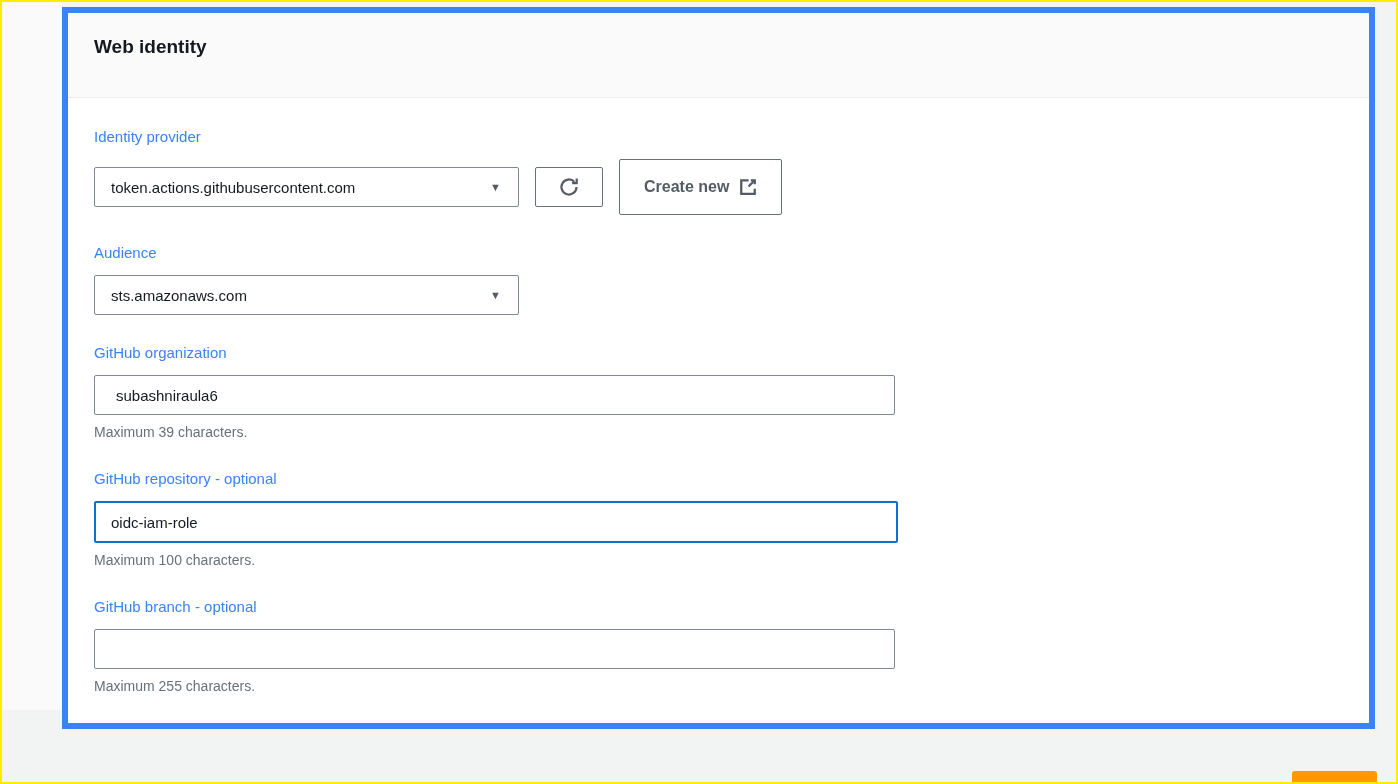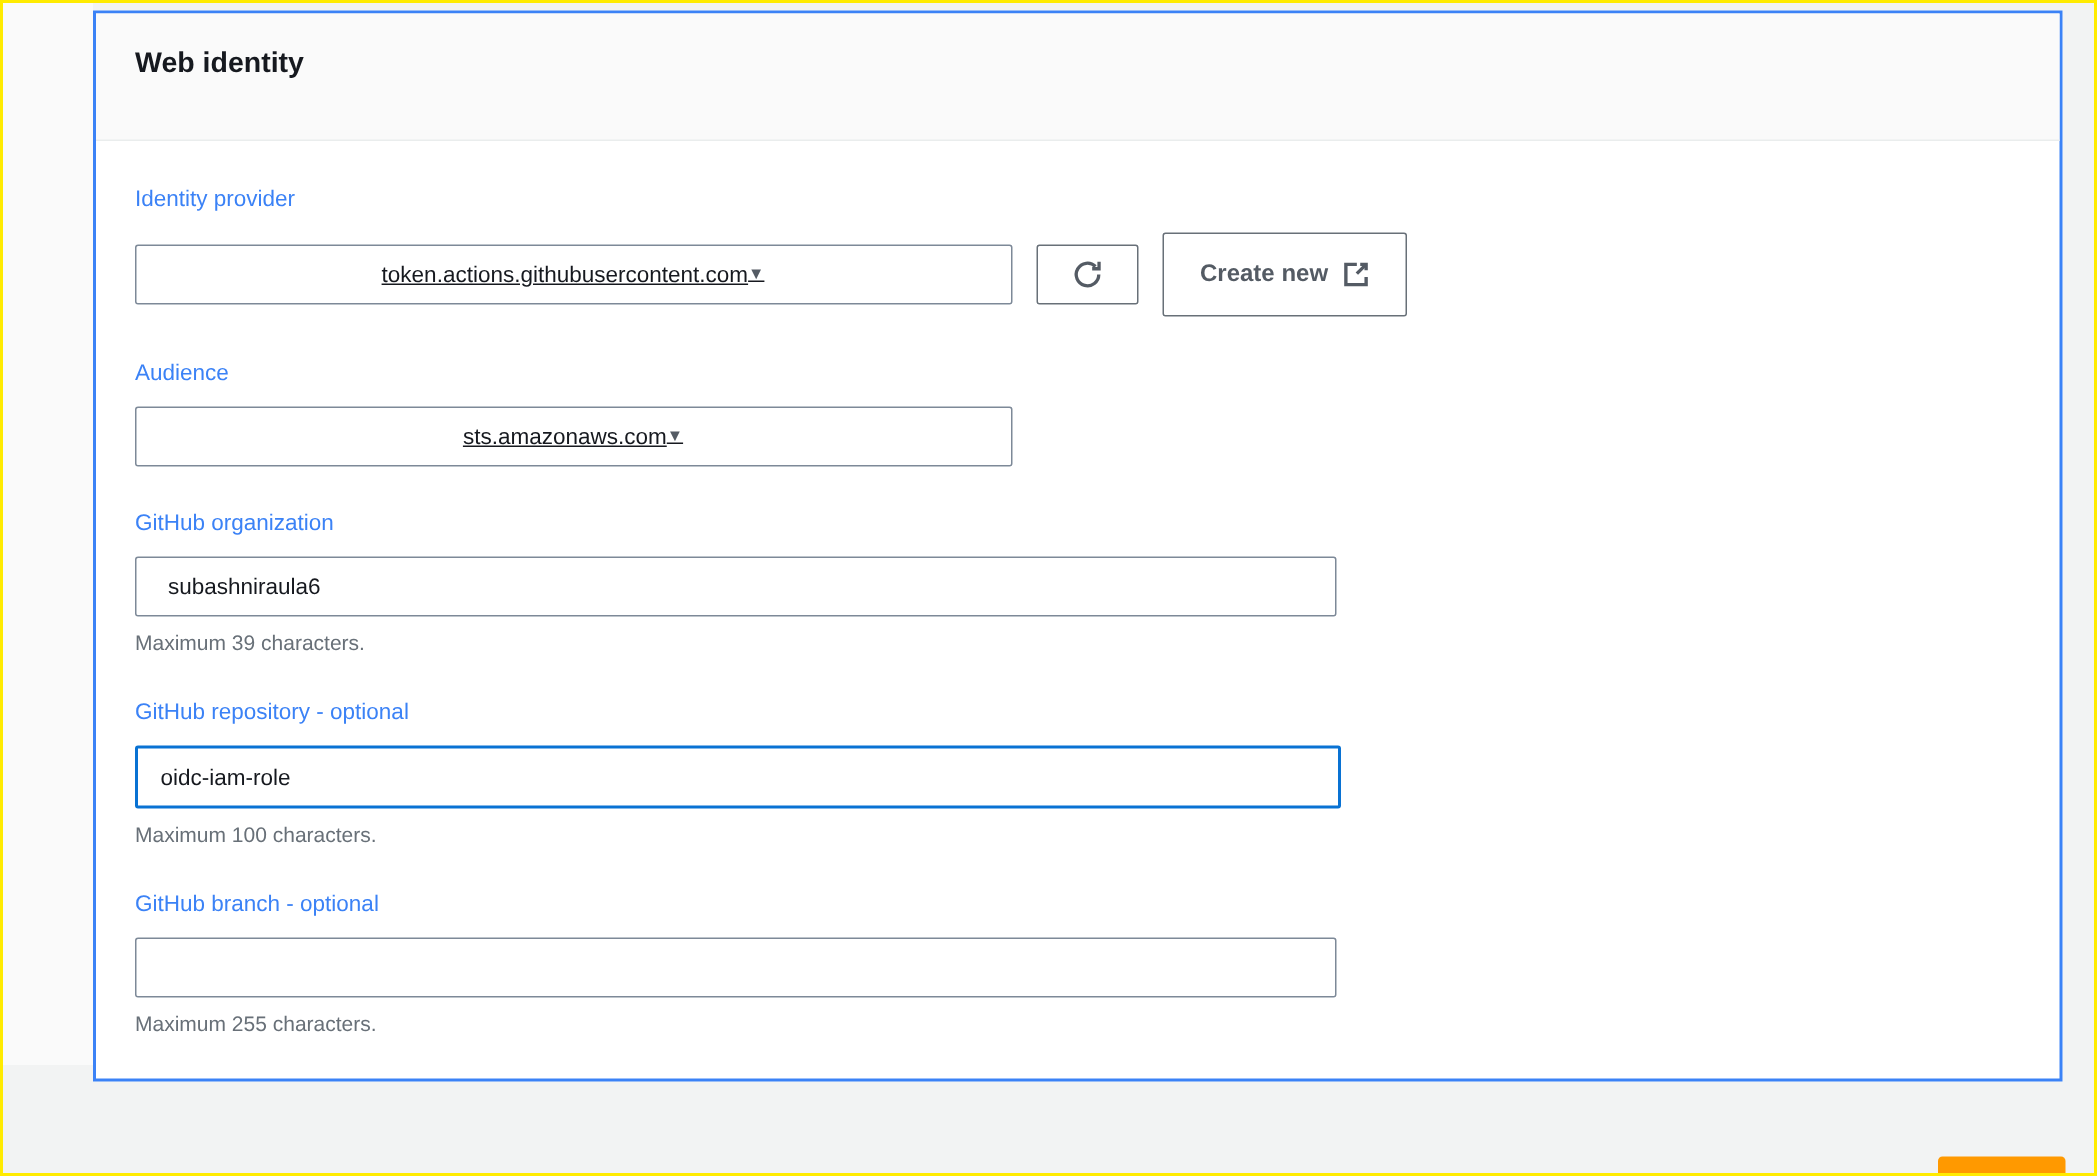--- a/index.html
+++ b/index.html
@@ -19,21 +19,21 @@
     left: 0; top: 0;
     width: 60px; height: 708px;
     background: #fafafa;
   }
   
   .panel {
     position: absolute;
     left: 60px; top: 5px;
     width: 1313px;
     background: #ffffff;
-    border: 2px solid #3b82f6;
+    border: 6px solid #3b82f6;
   }
   .panel-header {
     background: #fafafa;
     border-bottom: 1px solid #eaeded;
     padding: 22px 26px 26px 26px;
   }
   .panel-title {
     font-size: 19px;
     line-height: 24px;
     font-weight: 700;
@@ -53,32 +53,31 @@
   .field-group:last-child { margin-bottom: 0; }
   .field-label {
     display: block;
     font-size: 15px;
     line-height: 18px;
     color: #3b82f6;
     margin-bottom: 13px;
   }
   .control-row { display: flex; align-items: center; }
   .select-box {
-    width: 585px;
+    width: 425px;
     height: 40px;
     background: #fff;
     border: 1px solid #7d8998;
     border-radius: 2px;
     display: flex;
     align-items: center;
-    justify-content: center;
+    justify-content: space-between;
     padding: 0 17px 0 16px;
     font-size: 15px;
     cursor: pointer;
-    text-decoration: underline;
   }
   .select-value { color: #16191f; }
   .select-caret {
     color: #545b64;
     font-size: 11px;
     line-height: 1;
   }
   .icon-button {
     width: 68px;
     height: 40px;

